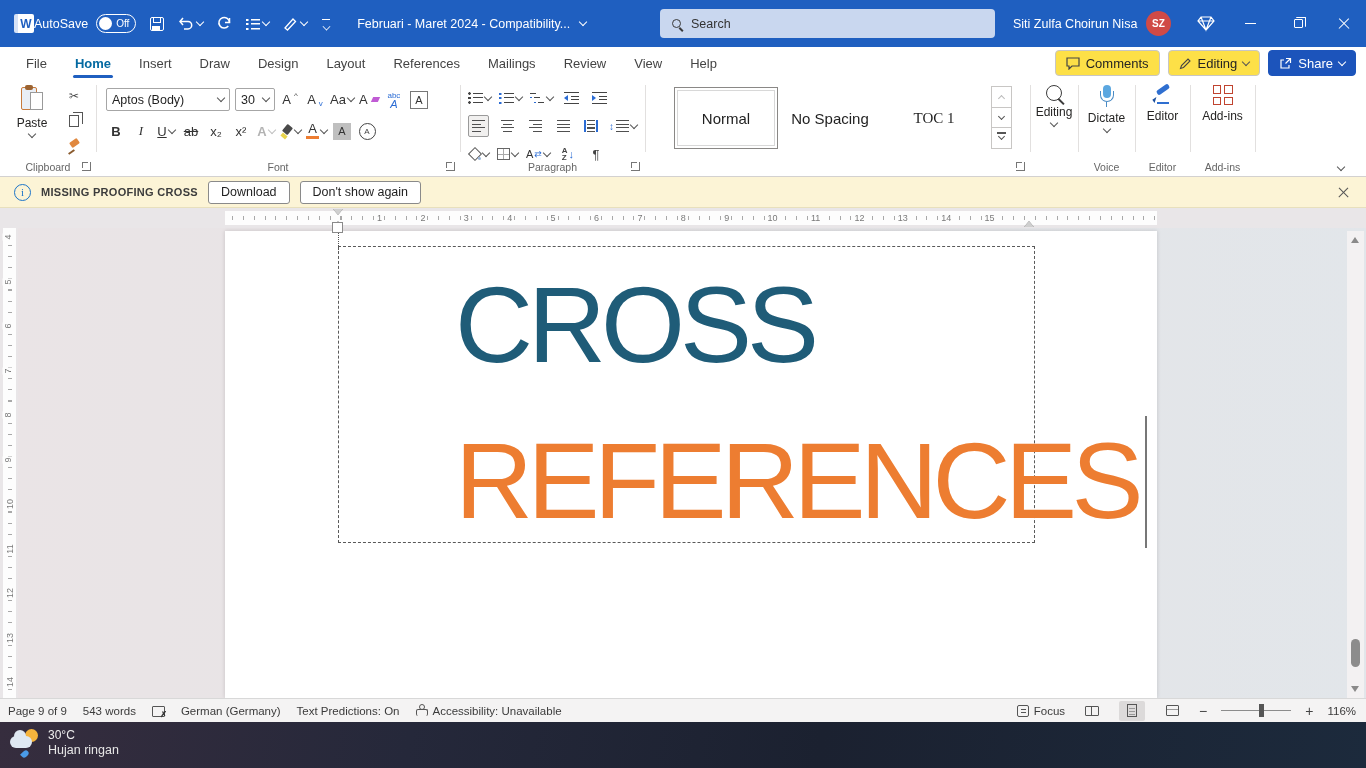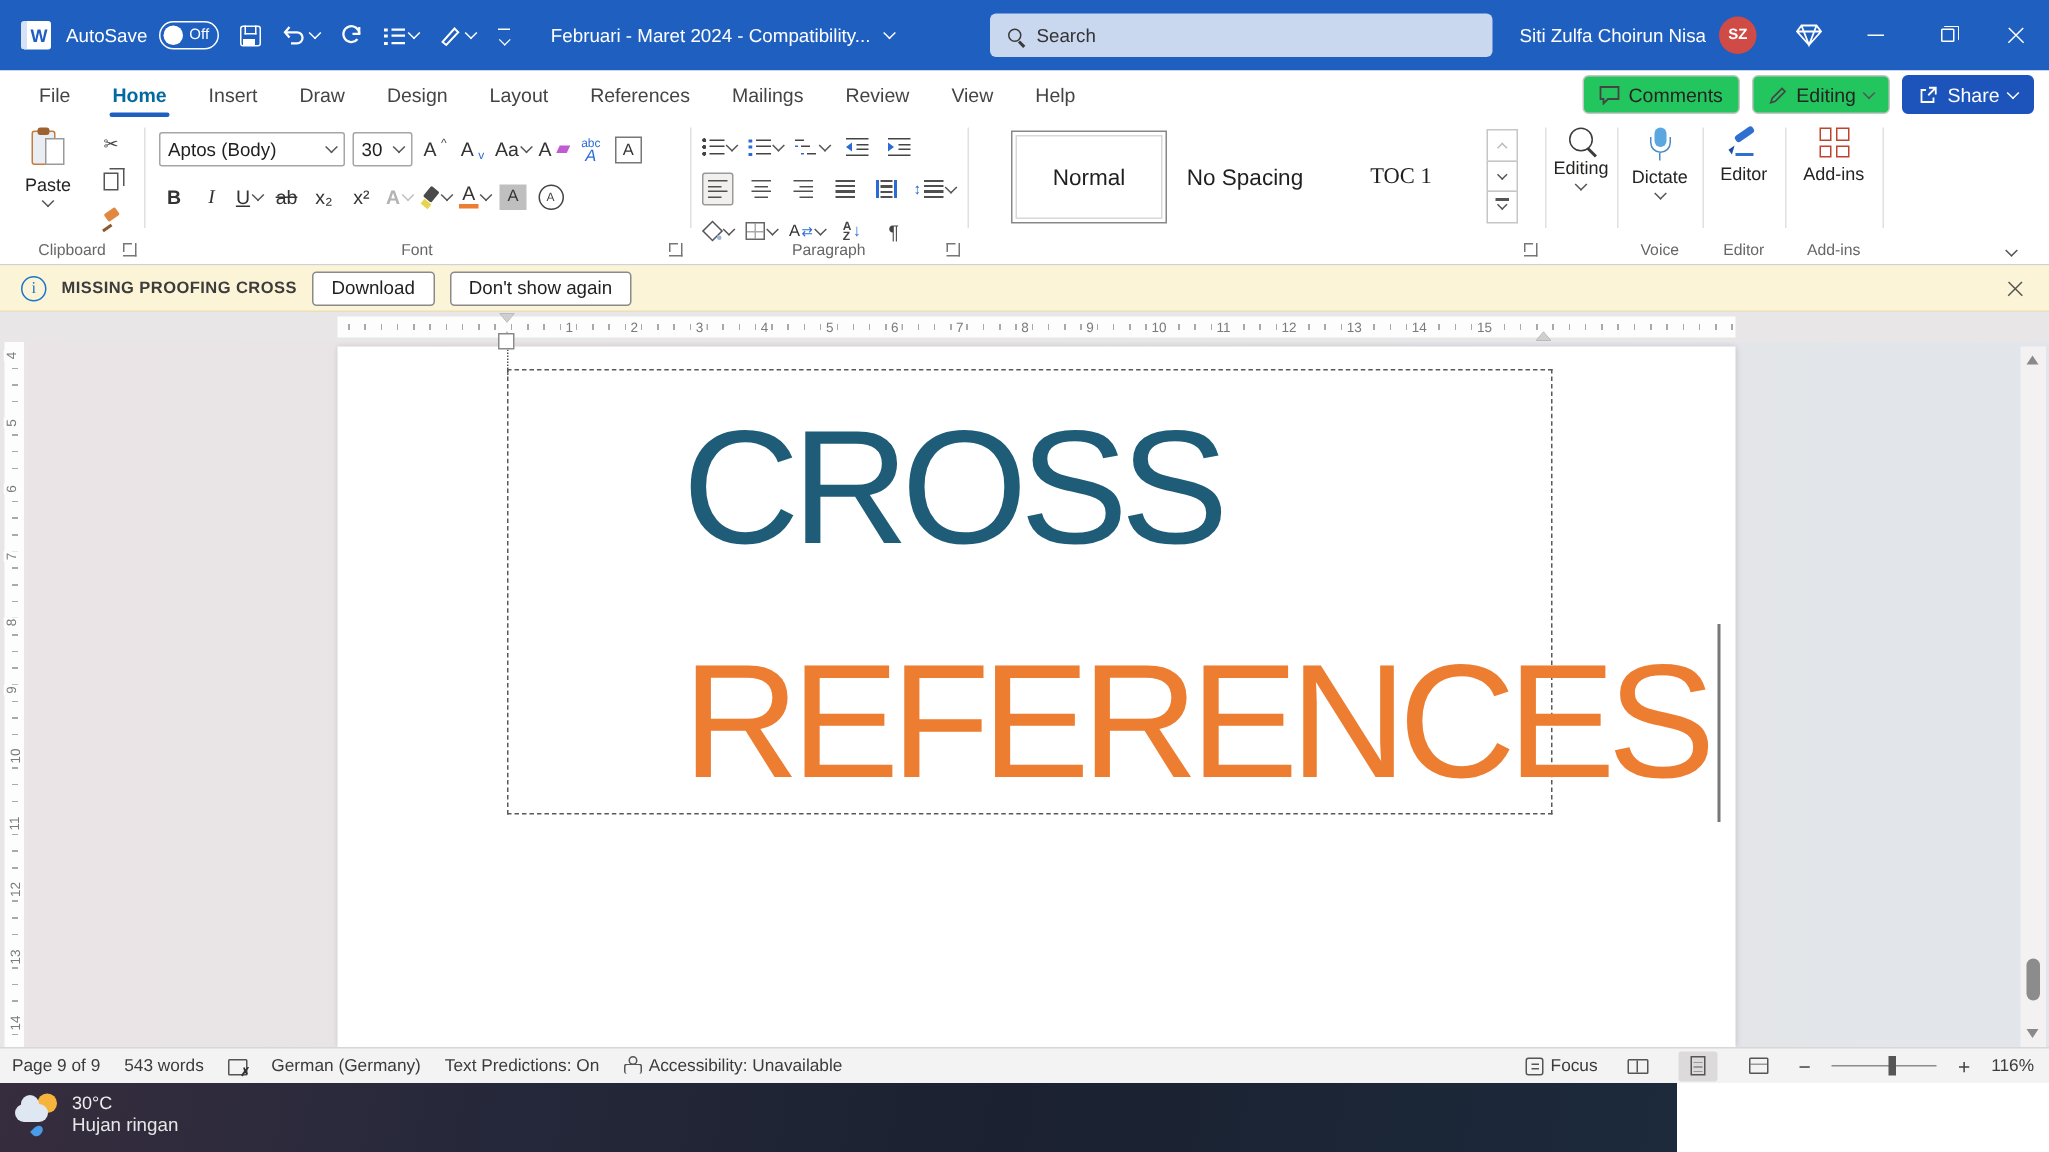--- a/index.html
+++ b/index.html
@@ -3,21 +3,21 @@
 <meta charset="utf-8">
 <style>
 *{margin:0;padding:0;box-sizing:border-box}
 html,body{width:1366px;height:768px;overflow:hidden}
 body{font-family:"Liberation Sans",sans-serif;background:#fff;position:relative}
 #stage{position:absolute;inset:0;width:1366px;height:768px}
 
 #titlebar{position:absolute;left:0;top:0;width:1366px;height:47px;background:#1f5fc0;display:flex;align-items:center;color:#fff}
 .tb-item{display:flex;align-items:center}
 #word-logo{width:20px;height:19px;background:#fff;border-radius:2px;margin-left:14px;display:flex;align-items:center;justify-content:center;color:#1f5fc0;font-weight:bold;font-size:12px;border-left:4px solid #d6e2f6}
-#autosave-label{font-size:12.5px;margin-left:10px}
+#autosave-label{font-size:12.5px;}
 #autosave-toggle{margin-left:8px;width:40px;height:19px;border:1.5px solid #fff;border-radius:10px;display:flex;align-items:center}
 #autosave-knob{width:13px;height:13px;border-radius:50%;background:#fff;margin-left:2px}
 #autosave-state{font-size:10px;margin-left:4px;color:#fff}
 .qat-btn{margin-left:14px;display:flex;align-items:center;gap:3px}
 .chev{width:6px;height:6px;border-right:1.2px solid currentColor;border-bottom:1.2px solid currentColor;transform:rotate(45deg);margin-top:-3px}
 .chev-up{transform:rotate(-135deg);margin-top:3px}
 #save-icon{width:14px;height:14px;border:1.5px solid #fff;border-radius:2px;position:relative}
 #save-icon:before{content:"";position:absolute;left:2px;top:-1px;width:6px;height:5px;border:1.5px solid #fff;border-top:none}
 #save-icon:after{content:"";position:absolute;left:1px;bottom:0;width:8px;height:4px;background:#fff}
 .qat-list{width:14px;height:12px;background:
@@ -47,21 +47,21 @@
 #btn-max i:before{content:"";position:absolute;left:1.5px;top:-3.5px;width:9px;height:9px;border:1.2px solid #fff;border-left:none;border-bottom:none;border-radius:1px}
 #btn-close i{display:block;width:12px;height:12px;position:relative}
 #btn-close i:before,#btn-close i:after{content:"";position:absolute;left:-1px;top:5px;width:14px;height:1.4px;background:#fff}
 #btn-close i:before{transform:rotate(45deg)}#btn-close i:after{transform:rotate(-45deg)}
 
 #tabsrow{position:absolute;left:0;top:47px;width:1366px;height:32px;background:#fff;display:flex;align-items:center}
 .tab{font-size:13px;color:#444;margin-left:24px;padding:6px 2px;position:relative;white-space:nowrap}
 .tab.active{color:#0369a1;font-weight:bold}
 .tab.active:after{content:"";position:absolute;left:0;right:0;bottom:-1px;height:3px;border-radius:2px;background:#1f5fc0}
 #tabs-right{position:absolute;right:10px;top:3px;display:flex;gap:8px;align-items:center}
-.pillbtn{height:26px;border:1px solid #c8c6c4;border-radius:4px;background:#22c55e;display:flex;align-items:center;padding:0 10px;font-size:13px;color:#252423;gap:6px}
+.pillbtn{height:26px;border:1px solid #c8c6c4;border-radius:4px;background:#fde047;display:flex;align-items:center;padding:0 10px;font-size:13px;color:#252423;gap:6px}
 #share-btn{background:#1c54bb;color:#fff;border-color:#1c54bb}
 
 #ribbon{position:absolute;left:0;top:79px;width:1366px;height:98px;background:#fff;border-bottom:1px solid #d3d1d0;font-size:12px;color:#252423}
 .rsep{position:absolute;top:6px;bottom:24px;width:1px;background:#e2e0df}
 .rgroup{position:absolute;top:0;height:98px}
 .glabel{position:absolute;bottom:4px;left:0;right:0;text-align:center;font-size:10.5px;color:#666}
 .dlg{position:absolute;bottom:6px;right:5px;width:9px;height:9px;border-left:1px solid #767676;border-bottom:1px solid #767676;transform:rotate(270deg)}
 .dlg:after{content:"";position:absolute;right:0;top:0;width:5px;height:5px;border-top:1px solid #767676;border-right:1px solid #767676}
 .bigbtn{position:absolute;top:6px;width:100%;display:flex;flex-direction:column;align-items:center;gap:4px}
 .bigbtn .blabel{font-size:12px}
@@ -239,21 +239,21 @@
 .focus-ic{width:12px;height:12px;border:1.2px solid #555;border-radius:2px;position:relative;background:linear-gradient(#555 0 0) 3px 3px/5px 1.2px no-repeat,linear-gradient(#555 0 0) 3px 6px/5px 1.2px no-repeat}
 .view-ic{width:26px;height:20px;display:flex;align-items:center;justify-content:center;border-radius:2px}
 .view-ic.sel{background:#dcdada}
 .book-ic{width:14px;height:10px;border:1.2px solid #555;border-radius:1px;background:linear-gradient(#555 0 0) 50% 0/1.2px 100% no-repeat}
 .pagev-ic{width:10px;height:13px;border:1.2px solid #555;background:repeating-linear-gradient(transparent 0 2px,#999 2px 3px);background-size:6px 9px;background-position:1px 1px;background-repeat:no-repeat}
 .webv-ic{width:13px;height:11px;border:1.2px solid #555;border-radius:1px;background:linear-gradient(#999 0 0) 0 3px/13px 1px no-repeat}
 #zoom-minus,#zoom-plus{font-size:14px;color:#444}
 #zoom-track{width:70px;height:1.5px;background:#8c8c8c;position:relative}
 #zoom-thumb{position:absolute;left:38px;top:-5.5px;width:5px;height:13px;background:#555}
 
-#taskbar{position:absolute;left:0;top:722px;width:1118px;height:46px;background:linear-gradient(100deg,#362d3e 0%,#25283a 30%,#1b2130 60%,#1c2a3c 100%);color:#eee}
+#taskbar{position:absolute;left:0;top:722px;width:1366px;height:46px;background:linear-gradient(100deg,#362d3e 0%,#25283a 30%,#1b2130 60%,#1c2a3c 100%);color:#eee}
 #weather{position:absolute;left:10px;top:6px;display:flex;align-items:center;gap:8px}
 #weather-icon{width:30px;height:30px;position:relative}
 #weather-icon .sun{position:absolute;right:2px;top:1px;width:13px;height:13px;border-radius:50%;background:#f6b43c}
 #weather-icon .cloud{position:absolute;left:0;top:8px;width:22px;height:12px;background:#dfe8f2;border-radius:8px}
 #weather-icon .cloud:before{content:"";position:absolute;left:4px;top:-6px;width:12px;height:12px;background:#dfe8f2;border-radius:50%}
 #weather-icon .drop{position:absolute;left:12px;bottom:0;width:6px;height:8px;background:#4a9be8;border-radius:50% 50% 50% 0;transform:rotate(45deg)}
 #weather-temp{font-size:12px;line-height:15px}
 #weather-desc{font-size:12.5px;color:#e6e6e6;line-height:15px}
 #tray{position:absolute;right:0;top:722px;height:46px}
 </style>

